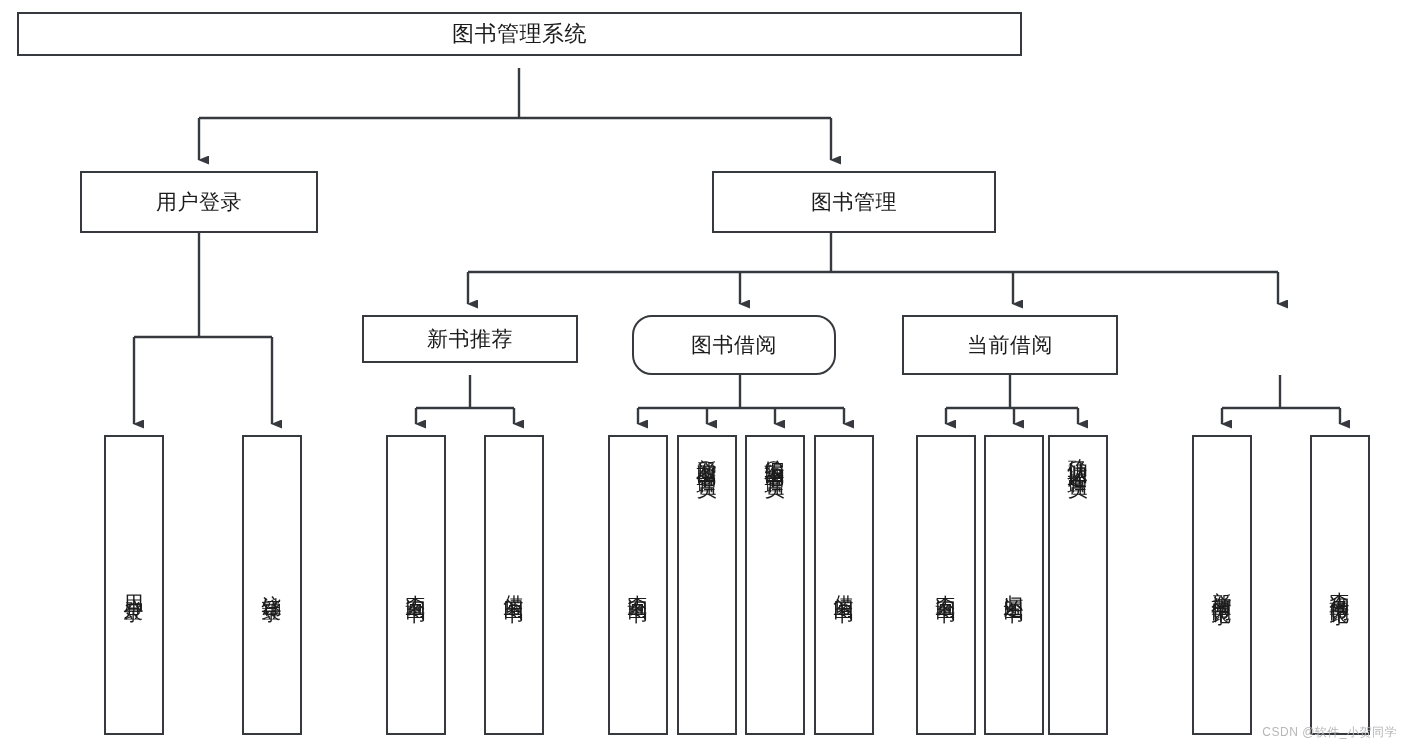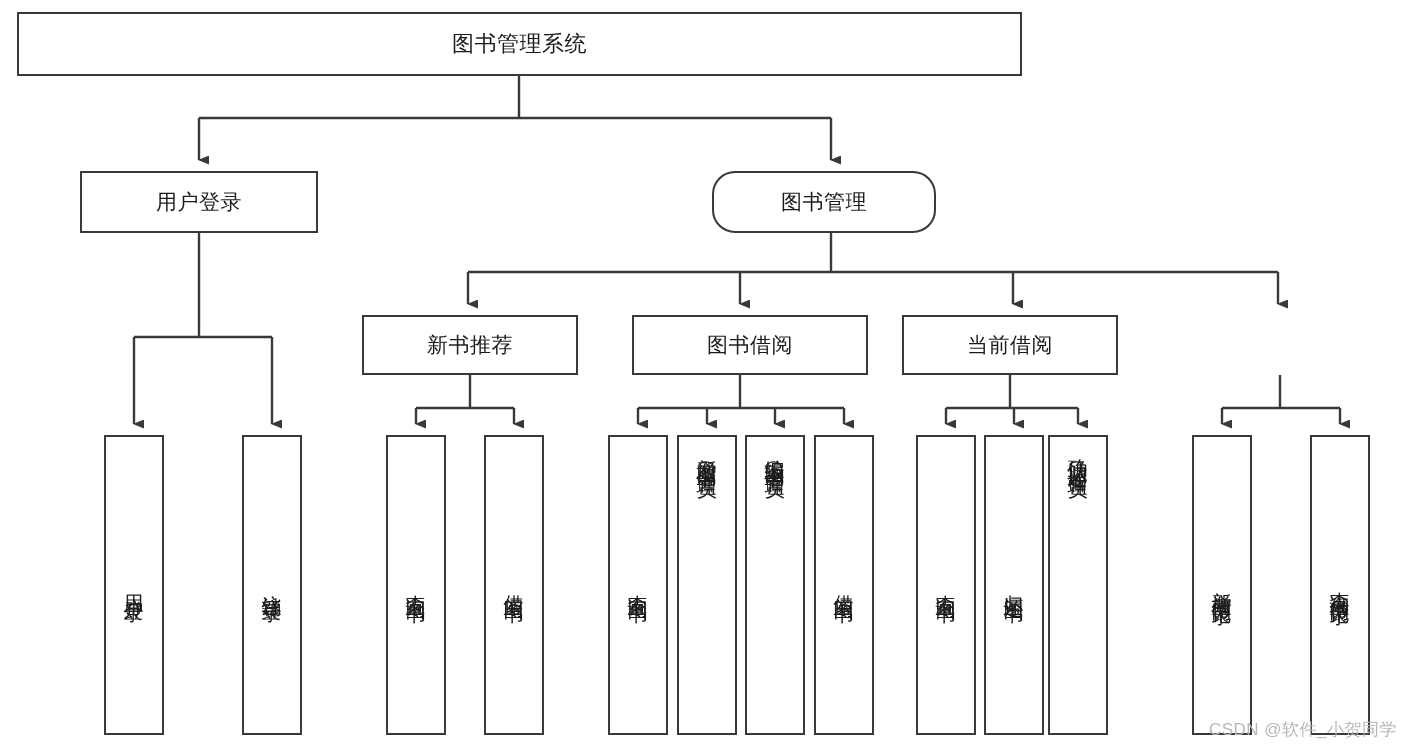--- a/index.html
+++ b/index.html
@@ -56,21 +56,21 @@
     margin-top: auto;
     margin-bottom: auto;
   }
   .node.root {
     font-size: 22px;
   }
   #watermark {
     position: absolute;
     right: 8px;
     bottom: 6px;
-    font-size: 17px;
+    font-size: 12px;
     color: #b7b7b7;
     letter-spacing: 0.5px;
     white-space: nowrap;
   }
 </style>
 </head>
 <body>
 
 <div id="diagram-root">
 
@@ -129,35 +129,35 @@
     </g>
 
     <g stroke="#36393d" stroke-width="2.4" fill="none">
       <path d="M1280,375 L1280,408"></path>
       <path d="M1222,408 L1340,408"></path>
       <path d="M1222,408 L1222,424" marker-end="url(#arrowhead)"></path>
       <path d="M1340,408 L1340,424" marker-end="url(#arrowhead)"></path>
     </g>
   </svg>
 
-  <div class="node horiz root" id="node-root" style="left: 17px; top: 12px; width: 1005px; height: 64px;">
+  <div class="node horiz root" id="node-root" style="left: 17px; top: 12px; width: 1005px; height: 44px;">
     <span>图书管理系统</span>
   </div>
 
   <div class="node horiz" id="node-l1-0" style="left: 80px; top: 171px; width: 238px; height: 62px;">
     <span>用户登录</span>
   </div>
-  <div class="node horiz" id="node-l1-1" style="left: 712px; top: 171px; width: 224px; height: 62px; border-radius: 23px;">
+  <div class="node horiz" id="node-l1-1" style="left: 712px; top: 171px; width: 284px; height: 62px;">
     <span>图书管理</span>
   </div>
 
-  <div class="node horiz" id="node-l2-0" style="left: 362px; top: 315px; width: 216px; height: 60px;">
+  <div class="node horiz" id="node-l2-0" style="left: 362px; top: 315px; width: 216px; height: 48px;">
     <span>新书推荐</span>
   </div>
-  <div class="node horiz" id="node-l2-1" style="left: 632px; top: 315px; width: 236px; height: 60px;">
+  <div class="node horiz" id="node-l2-1" style="left: 632px; top: 315px; width: 204px; height: 60px; border-radius: 20px;">
     <span>图书借阅</span>
   </div>
   <div class="node horiz" id="node-l2-2" style="left: 902px; top: 315px; width: 216px; height: 60px; align-items: center;">
     <span>当前借阅</span>
   </div>
 
   <div class="node vert center" id="node-leaf-0" style="left: 104px; top: 435px; width: 60px; height: 300px;">
     <span class="vtext">用户登录</span>
   </div>
   <div class="node vert center" id="node-leaf-1" style="left: 242px; top: 435px; width: 60px; height: 300px;">

